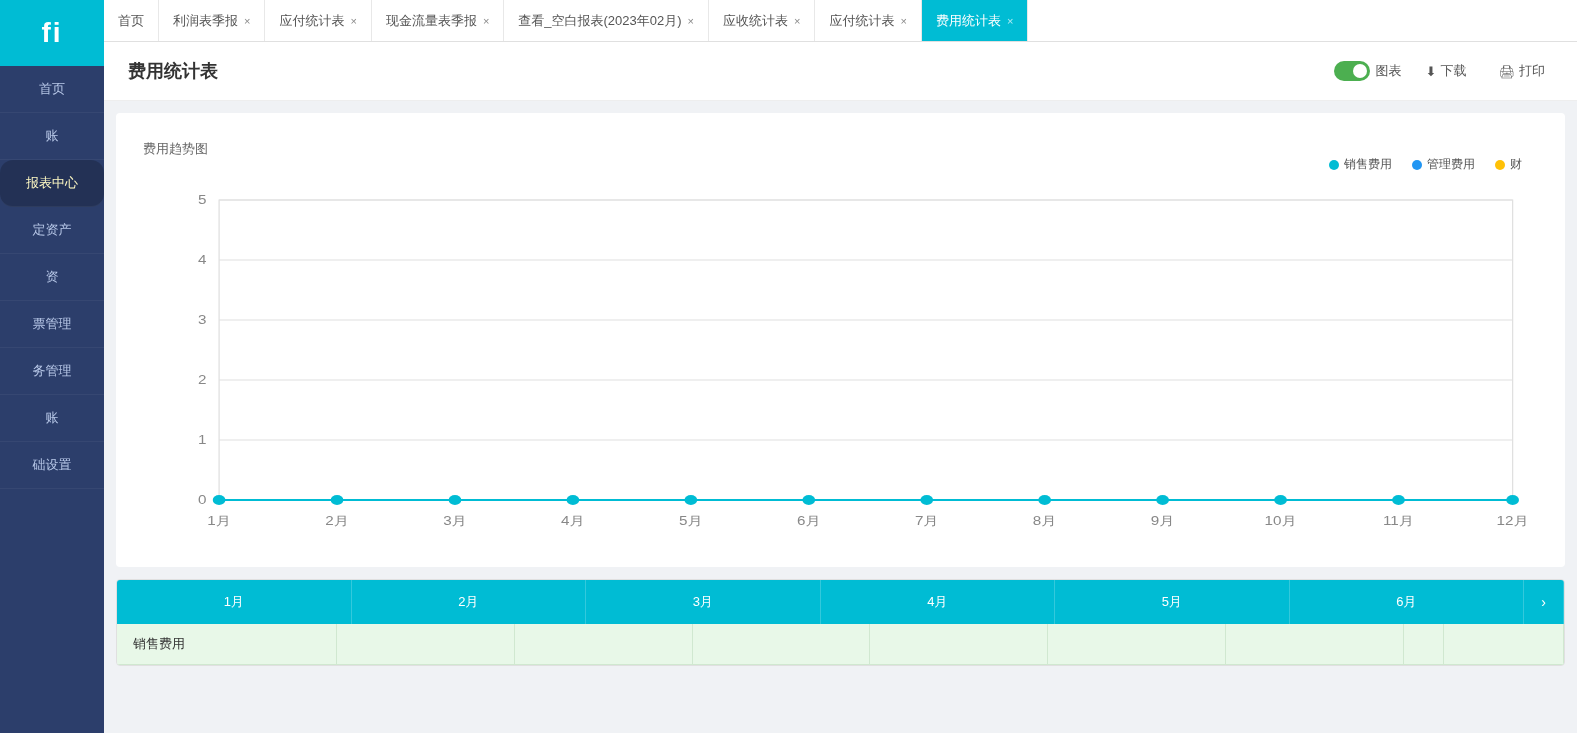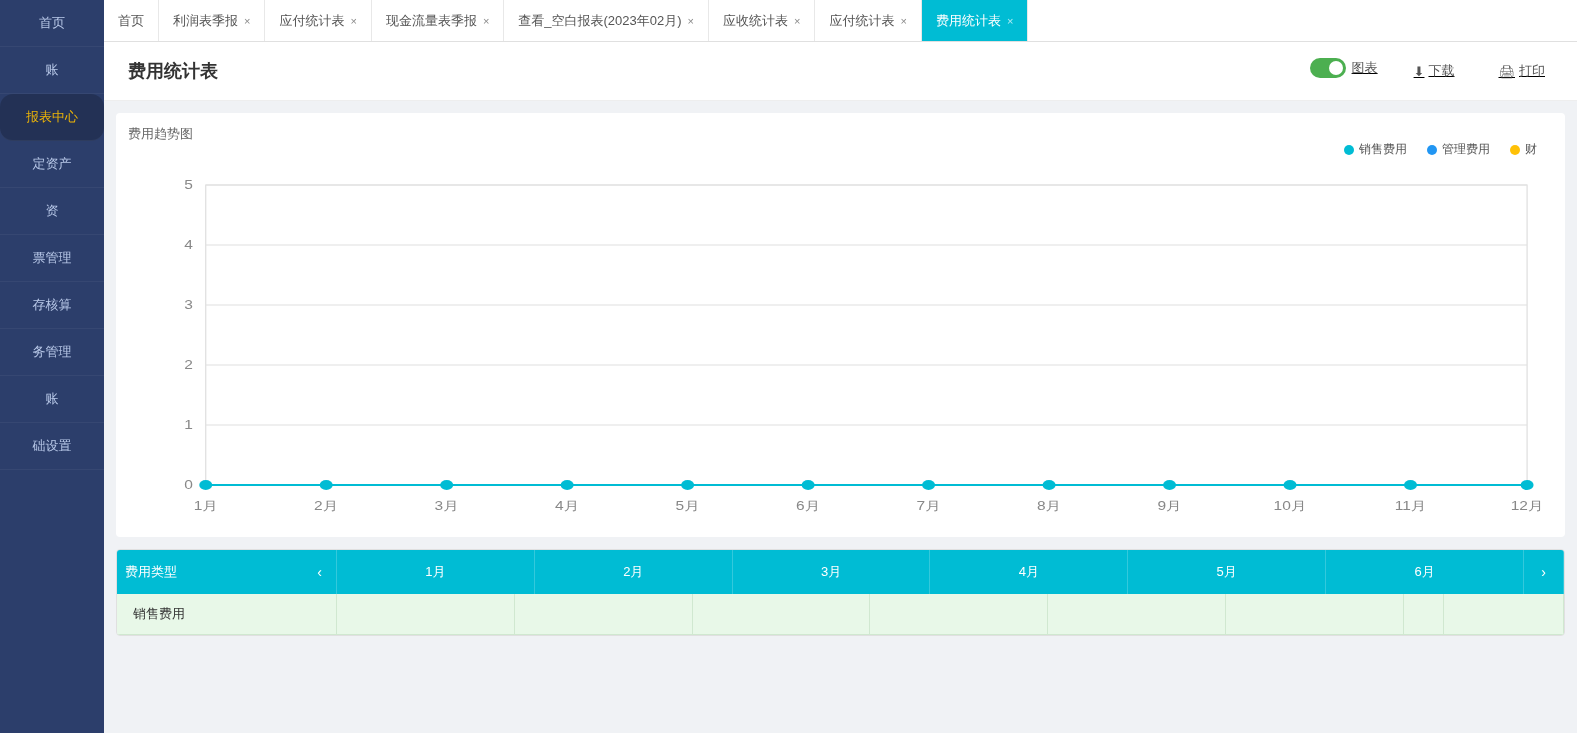--- a/index.html
+++ b/index.html
@@ -28,21 +28,21 @@
       letter-spacing: 2px;
     }
     .sidebar-item {
       padding: 14px 10px;
       text-align: center;
       font-size: 13px;
       cursor: pointer;
       border-bottom: 1px solid rgba(255,255,255,0.05);
       color: #b8c8e8;
     }
-    .sidebar-item.active { background: rgba(0,0,0,0.2); color: #eab308; border-radius: 13px; }
+    .sidebar-item.active { background: rgba(0,0,0,0.2); color: #fef9c3; border-radius: 13px; }
 
     
     .main {
       flex: 1;
       display: flex;
       flex-direction: column;
       overflow: hidden;
       background: #f0f2f5;
     }
 
@@ -98,23 +98,22 @@
       justify-content: space-between;
       border-bottom: 1px solid #eee;
     }
     .page-title {
       font-size: 18px;
       font-weight: 600;
       color: #333;
     }
     .header-actions {
       display: flex;
-      align-items: flex-start;
-      gap: 28px;
-      text-decoration: underline;
+      align-items: center;
+      gap: 16px;
     }
     .toggle-label {
       display: flex;
       align-items: center;
       gap: 6px;
       font-size: 13px;
       color: #555;
     }
     .toggle-switch {
       width: 36px;
@@ -141,21 +140,21 @@
       font-size: 13px;
       color: #555;
       cursor: pointer;
       padding: 4px 8px;
     }
 
     
     .chart-section {
       background: #fff;
       margin: 12px;
-      padding: 12px;
+      padding: 27px;
       border-radius: 4px;
     }
     .chart-title {
       font-size: 13px;
       color: #666;
       margin-bottom: 12px;
     }
     .chart-legend {
       position: absolute;
       top: 16px;
@@ -262,27 +261,27 @@
     }
     .td-cell.total {
       width: 120px;
       flex-shrink: 0;
     }
   </style>
 </head>
 <body>
 
 <div class="sidebar">
+  <div class="sidebar-logo">fi</div>
   <div class="sidebar-item">首页</div>
   <div class="sidebar-item">账</div>
   <div class="sidebar-item active">报表中心</div>
   <div class="sidebar-item">定资产</div>
   <div class="sidebar-item">资</div>
   <div class="sidebar-item">票管理</div>
-  <div class="sidebar-item">存核算</div>
   <div class="sidebar-item">务管理</div>
   <div class="sidebar-item">账</div>
   <div class="sidebar-item">础设置</div>
 </div>
 
 <div class="main">
 
   <div class="tab-bar">
     <div class="tab home">首页</div>
     <div class="tab">
@@ -399,26 +398,20 @@
             <circle cx="897" cy="330" r="5" fill="#00bcd4"></circle>
             <circle cx="990" cy="330" r="5" fill="#00bcd4"></circle>
             <circle cx="1080" cy="330" r="5" fill="#00bcd4"></circle>
           </svg>
         </div>
       </div>
     </div>
 
     <div class="table-section">
       <div class="table-header">
-        <div class="th-cell fee-type">
-          <span>费用类型</span>
-          <div style="display:flex; gap:2px;">
-            <button class="th-nav">‹</button>
-          </div>
-        </div>
         <div class="th-cell month">1月</div>
         <div class="th-cell month">2月</div>
         <div class="th-cell month">3月</div>
         <div class="th-cell month">4月</div>
         <div class="th-cell month">5月</div>
         <div class="th-cell month">6月</div>
         <div class="th-cell" style="width:40px; flex-shrink:0; border-right:1px solid rgba(255,255,255,0.2);">
           <button class="th-nav">›</button>
         </div>
       </div>

